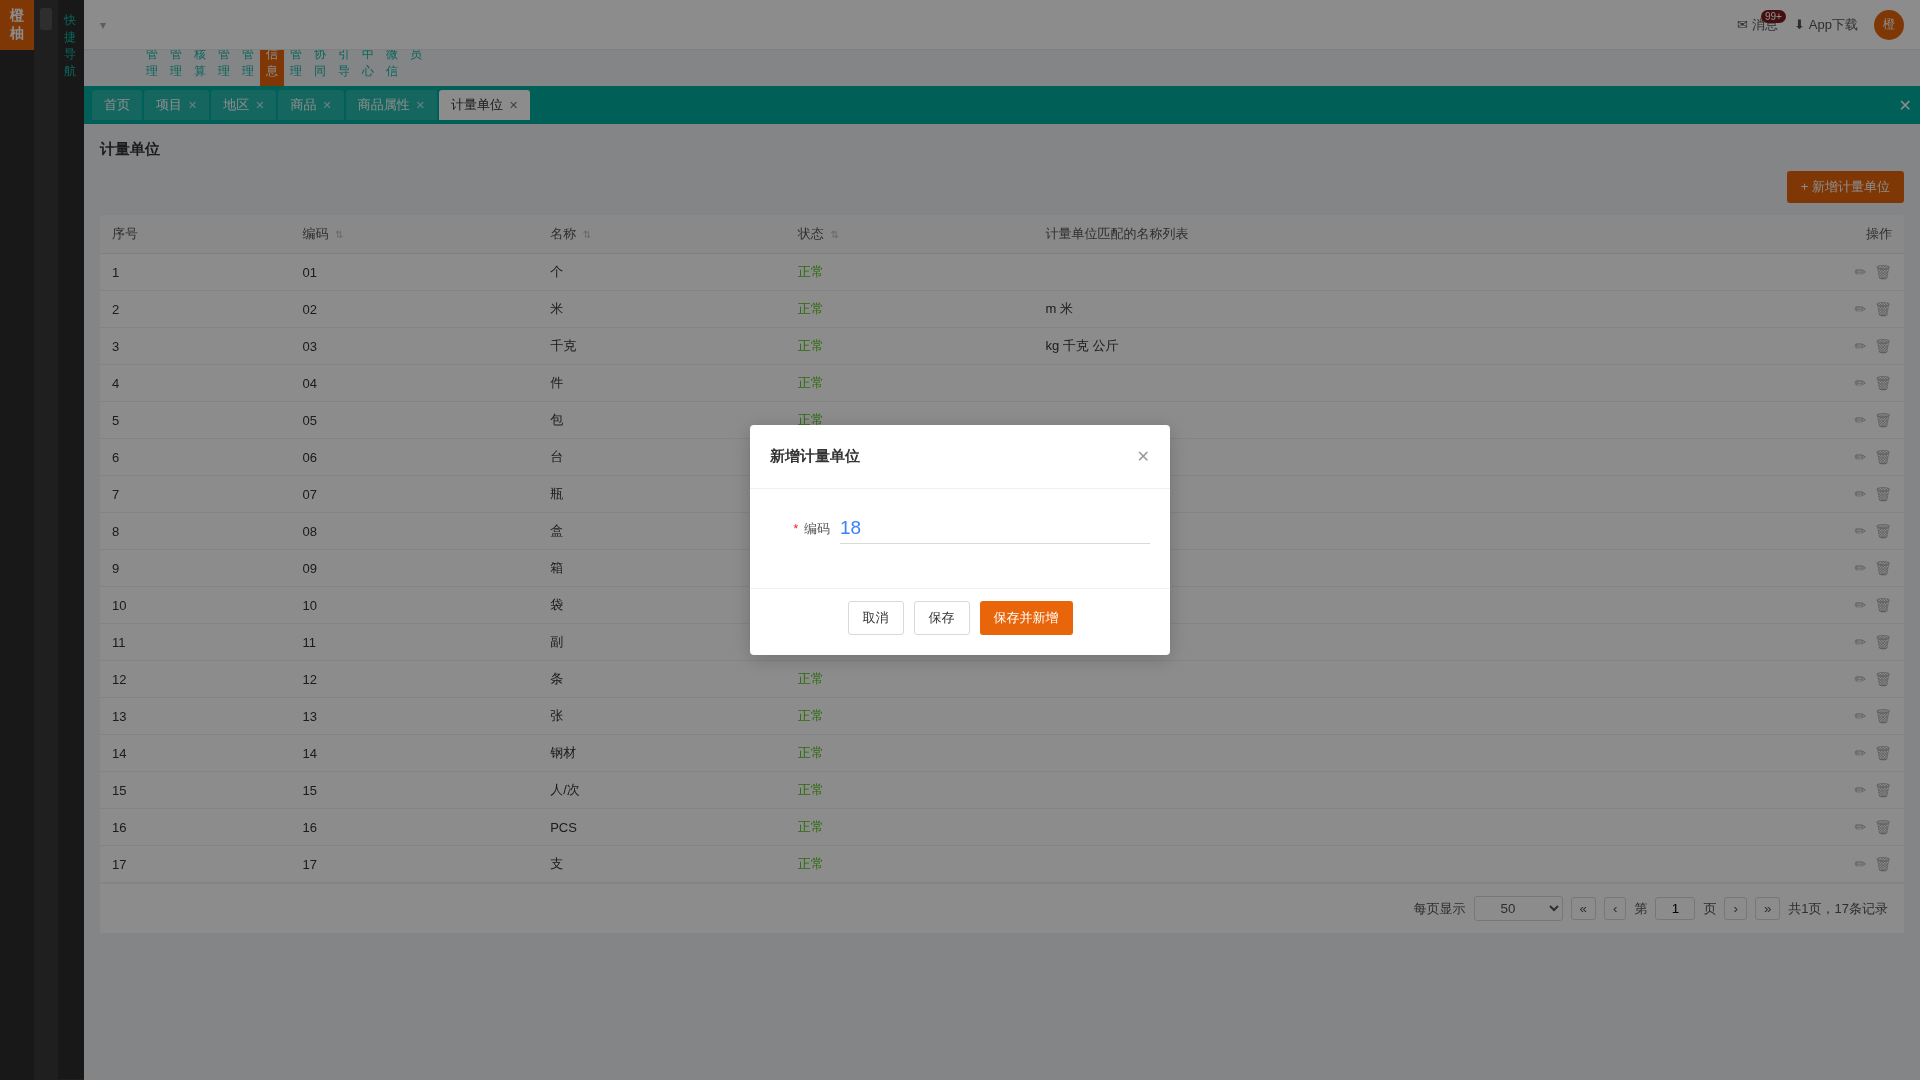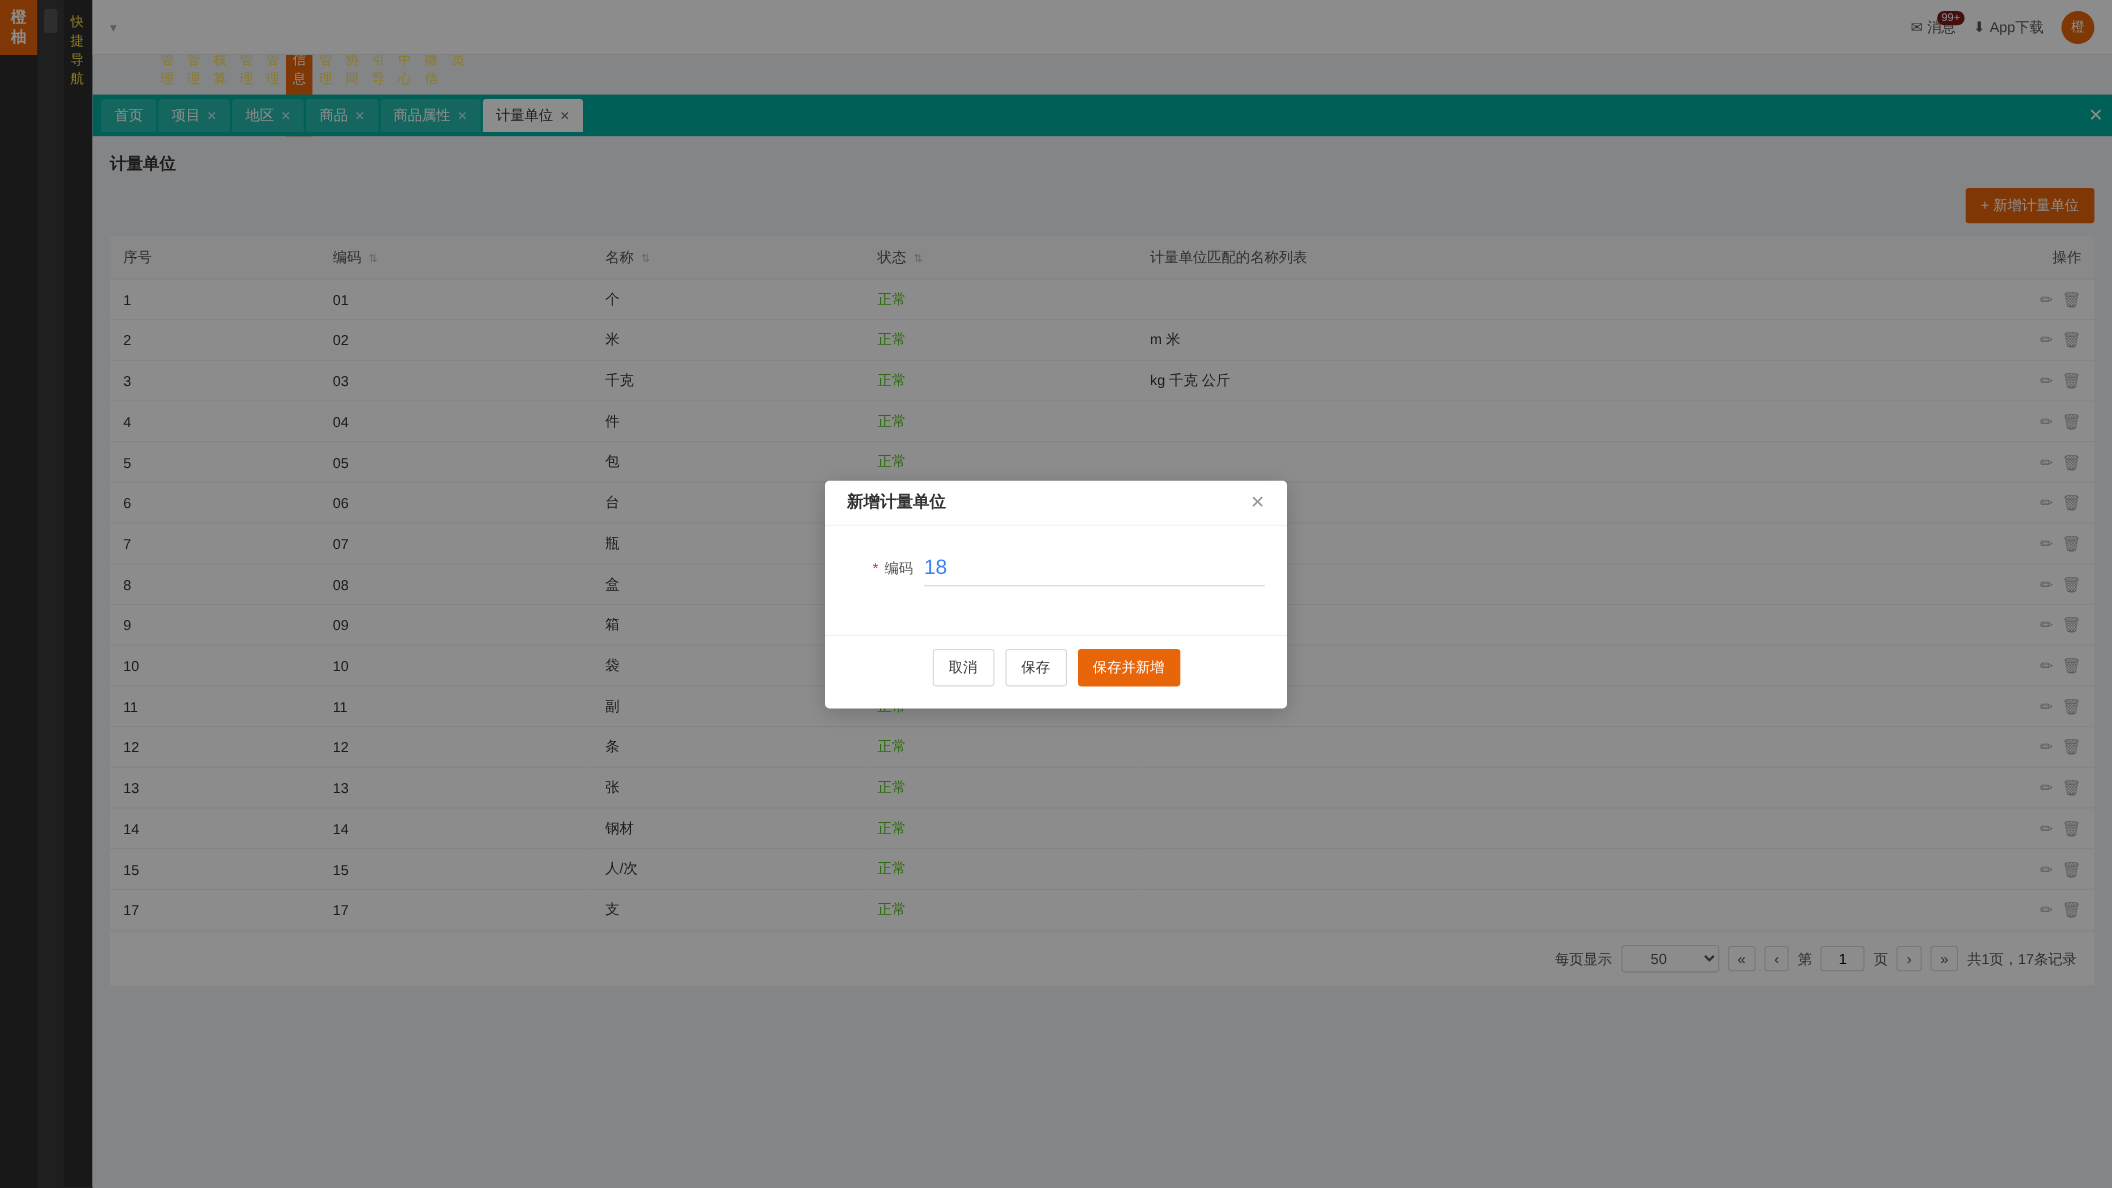--- a/index.html
+++ b/index.html
@@ -4,21 +4,21 @@
   <style>
     * { box-sizing: border-box; margin: 0; padding: 0; }
     body { font-family: 'Microsoft YaHei', Arial, sans-serif; font-size: 13px; background: #f0f2f5; display: flex; height: 1080px; width: 1920px; overflow: hidden; }
 
     
     .sidebar { width: 84px; background: #2d2d2d; display: flex; flex-direction: row; color: #ccc; height: 100%; flex-shrink: 0; }
     .sidebar-logo { background: #e8650a; padding: 10px; display: flex; align-items: center; justify-content: center; height: 50px; }
     .sidebar-logo-text { color: white; font-size: 14px; font-weight: bold; }
     .sidebar-search { padding: 8px 6px; background: #3a3a3a; }
     .sidebar-search input { width: 100%; background: #555; border: none; color: #ccc; padding: 4px 6px; border-radius: 3px; font-size: 12px; }
-    .sidebar-nav-item { padding: 12px 6px; text-align: center; font-size: 12px; color: #fde047; cursor: pointer; border-bottom: 1px solid #3a3a3a; }
+    .sidebar-nav-item { padding: 12px 6px; text-align: center; font-size: 12px; color: #14b8a6; cursor: pointer; border-bottom: 1px solid #3a3a3a; }
     .sidebar-nav-item.active { background: #e8650a; color: white; }
     .sidebar-nav-group { padding: 12px 6px; text-align: center; font-size: 12px; color: #bbb; cursor: pointer; border-bottom: 1px solid #3a3a3a; display: flex; align-items: center; justify-content: space-between; }
     .sidebar-nav-group .arrow { font-size: 10px; }
 
     
     .main { flex: 1; display: flex; flex-direction: column; overflow: hidden; }
 
     
     .topbar { background: #fff; height: 50px; display: flex; align-items: center; justify-content: space-between; padding: 0 16px; border-bottom: 1px solid #e8e8e8; }
     .topbar-left { display: flex; align-items: center; gap: 10px; }
@@ -55,21 +55,21 @@
 
     
     .pagination { display: flex; align-items: center; justify-content: flex-end; padding: 12px 16px; background: white; border-top: 1px solid #f0f0f0; gap: 8px; font-size: 13px; color: #555; }
     .page-btn { border: 1px solid #d9d9d9; background: white; padding: 3px 8px; border-radius: 3px; cursor: pointer; color: #555; }
     .page-input { width: 40px; border: 1px solid #d9d9d9; padding: 3px 6px; text-align: center; border-radius: 3px; }
     .per-page-select { border: 1px solid #d9d9d9; padding: 3px 22px; border-radius: 3px; background: white; color: #555; }
 
     
     .modal-overlay { position: fixed; top: 0; left: 0; width: 100%; height: 100%; background: rgba(0,0,0,0.45); display: flex; align-items: center; justify-content: center; z-index: 1000; }
     .modal { background: white; border-radius: 4px; width: 420px; box-shadow: 0 4px 20px rgba(0,0,0,0.2); }
-    .modal-header { display: flex; align-items: center; justify-content: space-between; padding: 10px 20px; border-bottom: 1px solid #f0f0f0; }
+    .modal-header { display: flex; align-items: center; justify-content: space-between; padding: 22px 20px; border-bottom: 1px solid #f0f0f0; }
     .modal-title { font-size: 15px; font-weight: 600; color: #333; }
     .modal-close { cursor: pointer; color: #999; font-size: 16px; }
     .modal-body { padding: 24px 20px; }
     .form-row { display: flex; align-items: center; margin-bottom: 20px; }
     .form-label { width: 60px; text-align: right; color: #555; font-size: 13px; margin-right: 10px; }
     .required-star { color: #f5222d; margin-right: 2px; }
     .form-input { flex: 1; border: none; border-bottom: 1px solid #d9d9d9; padding: 4px 0; font-size: 19px; outline: none; color: #3b82f6; }
     .modal-footer { display: flex; justify-content: center; gap: 10px; padding: 12px 20px 20px; border-top: 1px solid #f0f0f0; }
   </style>
 </head>
@@ -376,20 +376,33 @@
       <td class="status-normal">正常</td>
       <td></td>
       <td style="text-align:right;">
         <div class="action-icons" style="justify-content:flex-end;">
           <span class="action-icon">✏</span>
           <span class="action-icon">🗑</span>
         </div>
       </td>
     </tr>
             <tr>
+      <td>16</td>
+      <td>16</td>
+      <td>PCS</td>
+      <td class="status-normal">正常</td>
+      <td></td>
+      <td style="text-align:right;">
+        <div class="action-icons" style="justify-content:flex-end;">
+          <span class="action-icon">✏</span>
+          <span class="action-icon">🗑</span>
+        </div>
+      </td>
+    </tr>
+            <tr>
       <td>17</td>
       <td>17</td>
       <td>支</td>
       <td class="status-normal">正常</td>
       <td></td>
       <td style="text-align:right;">
         <div class="action-icons" style="justify-content:flex-end;">
           <span class="action-icon">✏</span>
           <span class="action-icon">🗑</span>
         </div>

